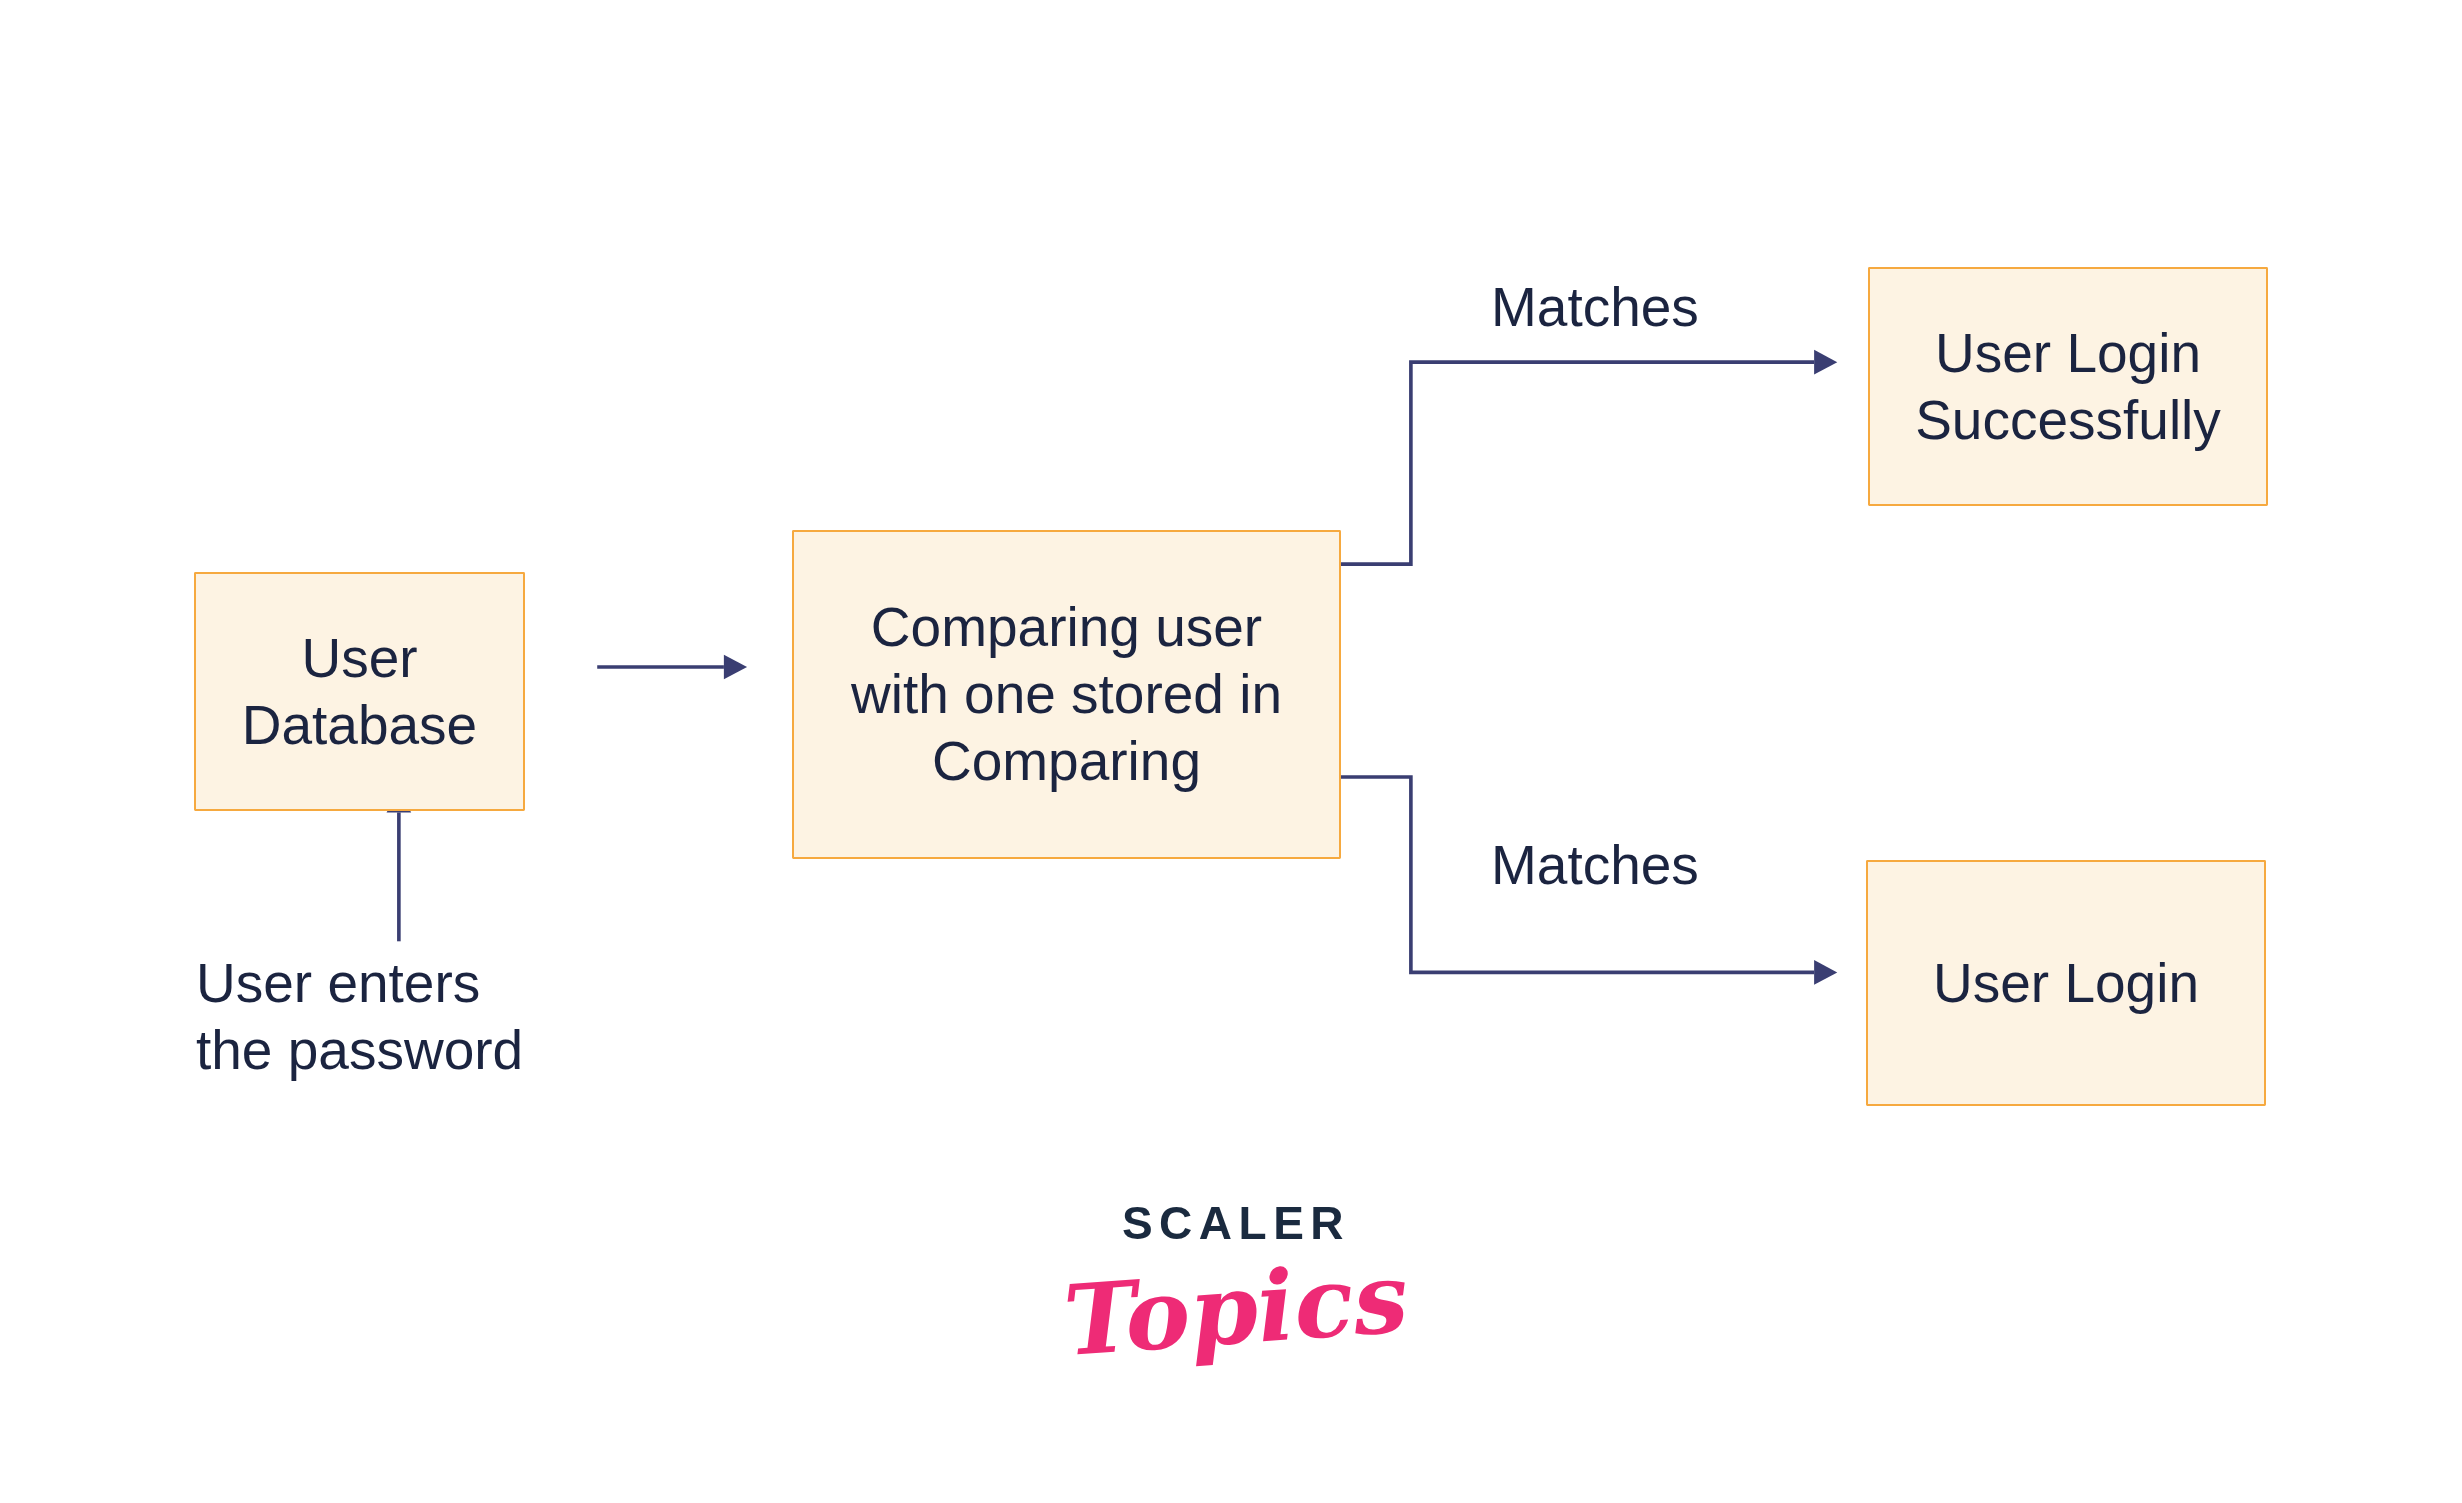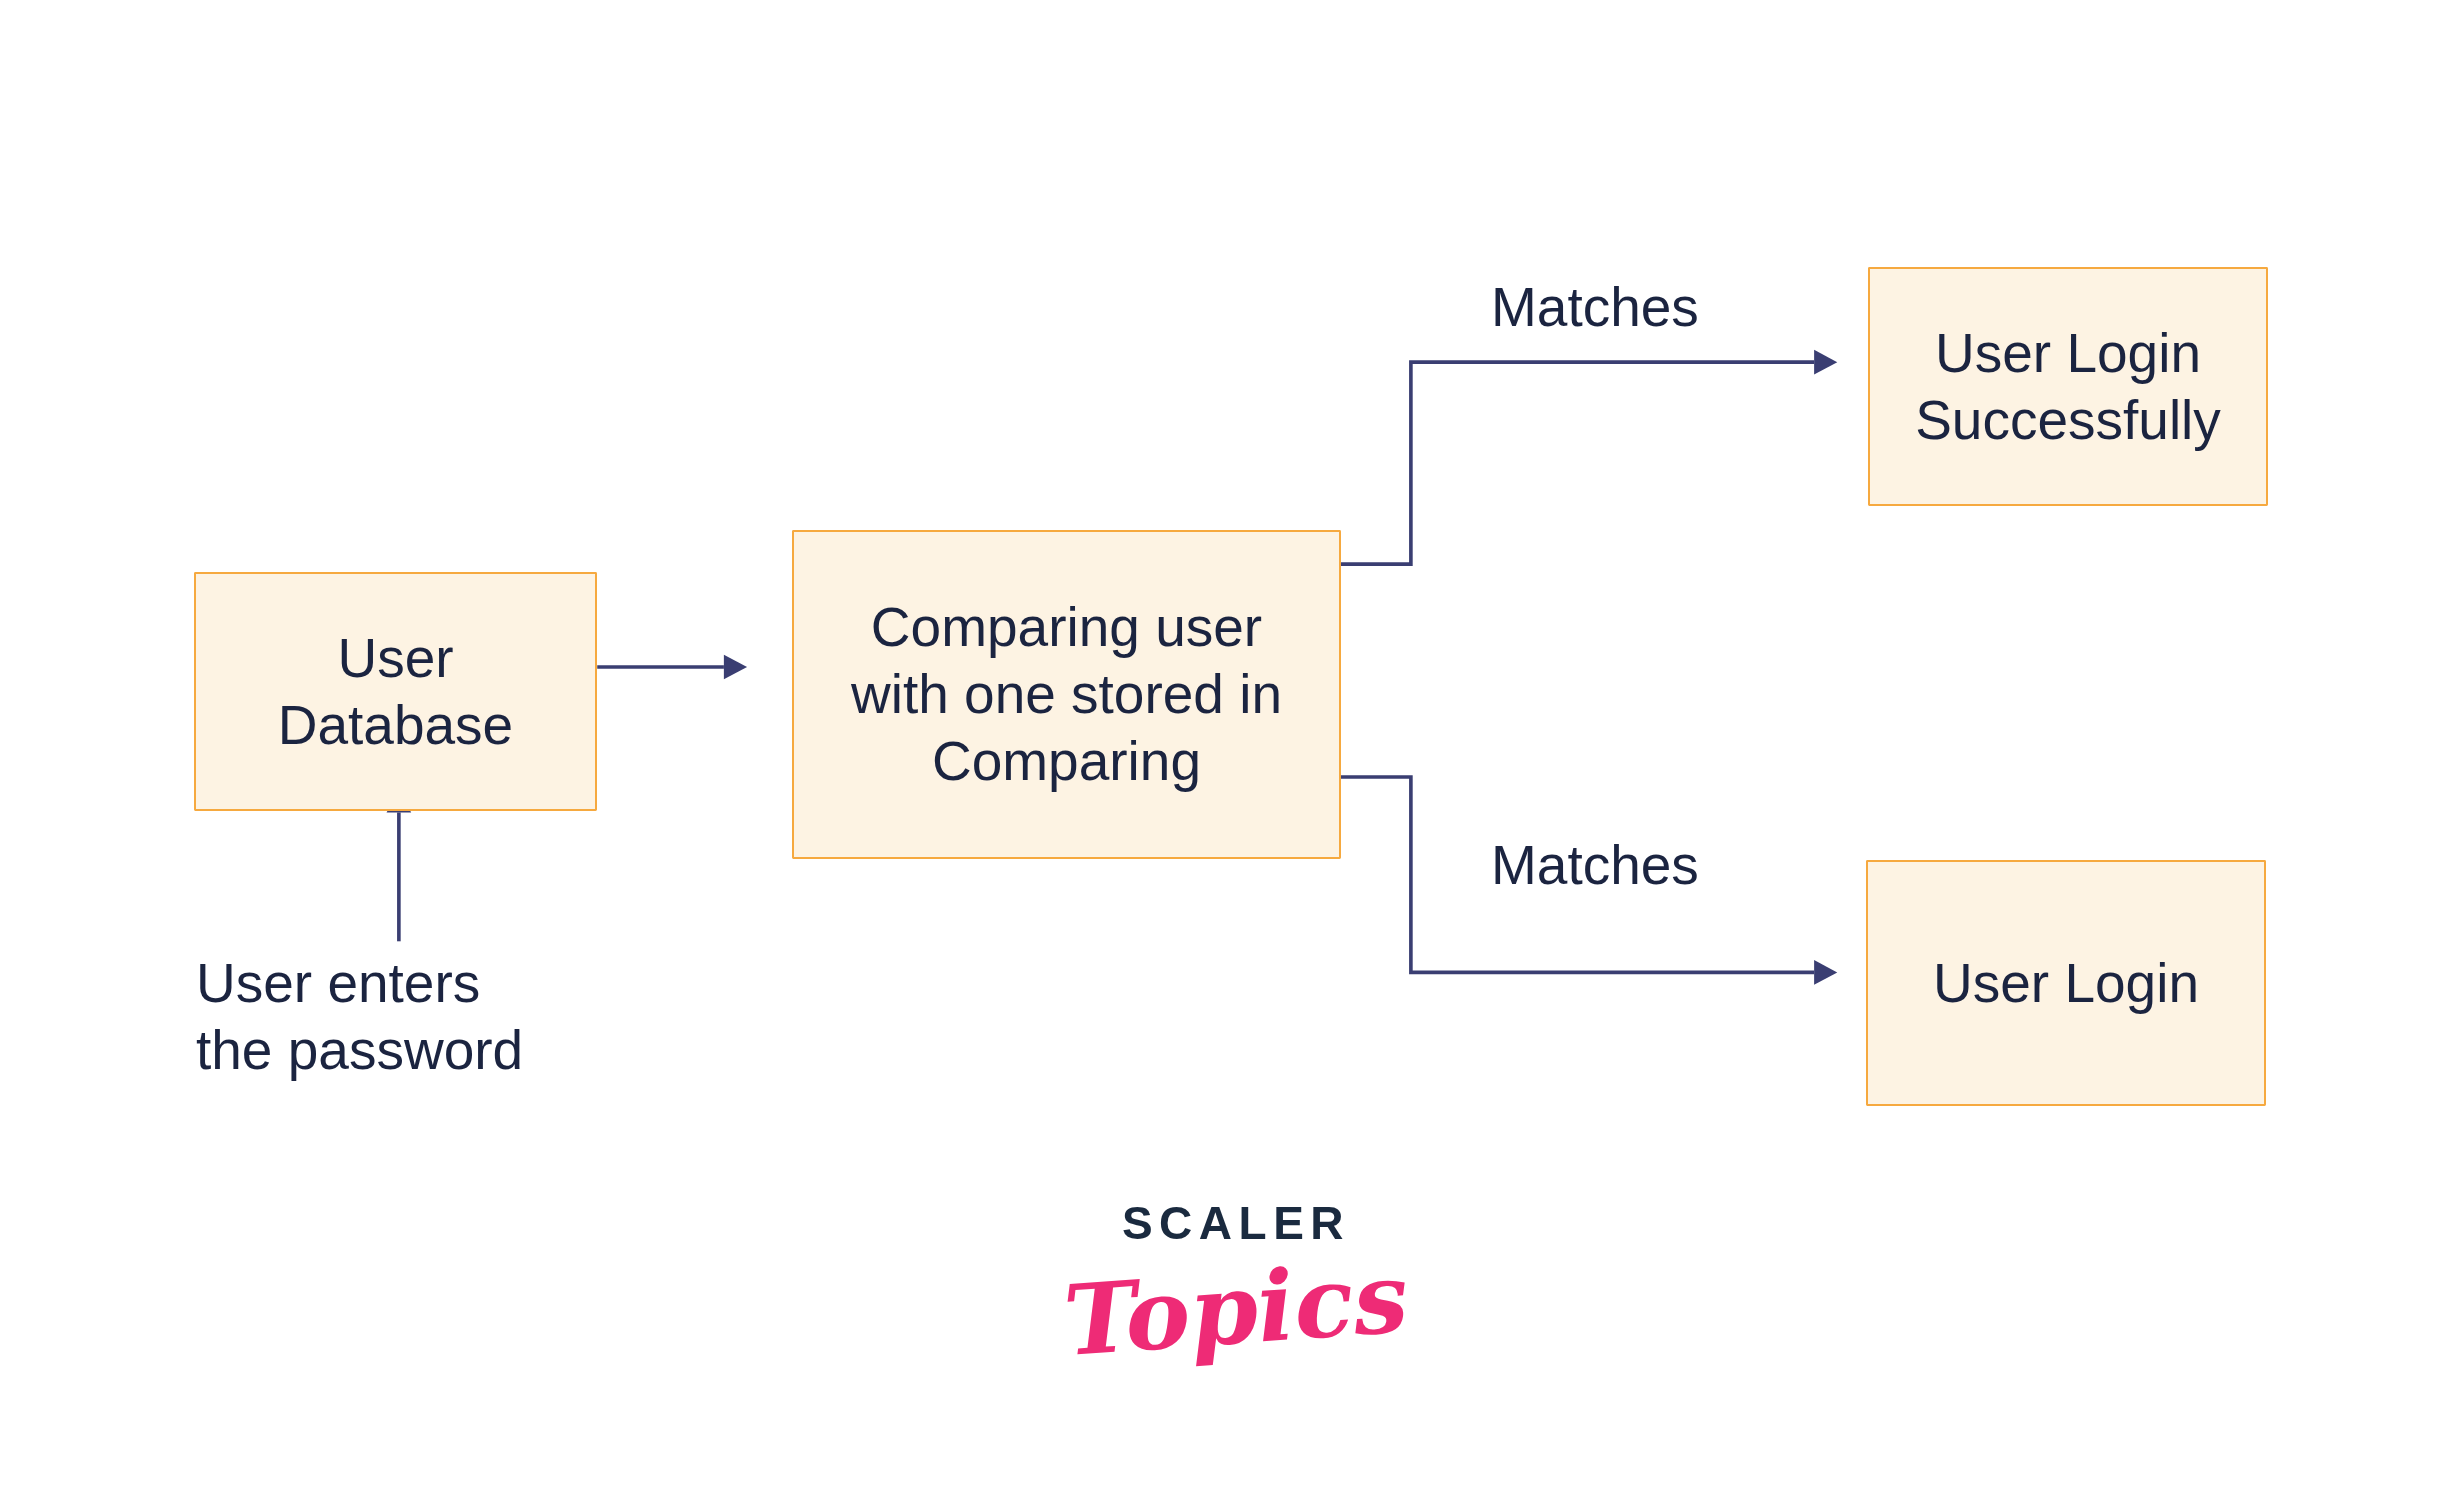--- a/index.html
+++ b/index.html
@@ -73,21 +73,21 @@
     <path class="connector" d="M 1808 779 H 1949 V 500 H 2506"></path>
     <polygon class="arrowhead" points="2538,500 2506,483 2506,517"></polygon>
 
     <path class="connector" d="M 1808 1073 H 1949 V 1343 H 2506"></path>
     <polygon class="arrowhead" points="2538,1343 2506,1326 2506,1360"></polygon>
 
     <path class="connector" d="M 551 1300 V 1122"></path>
     <polygon class="arrowhead" points="551,1090 534,1122 568,1122"></polygon>
   </svg>
 
-  <div class="node" style="left:194px;top:545px;width:403px;height:239px">
+  <div class="node" style="left:194px;top:545px;width:331px;height:239px">
     <span>User</span>
     <span>Database</span>
   </div>
 
   <div class="node" style="left:792px;top:503px;width:549px;height:329px">
     <span>Comparing user</span>
     <span>with one stored in</span>
     <span>Comparing</span>
   </div>
 

